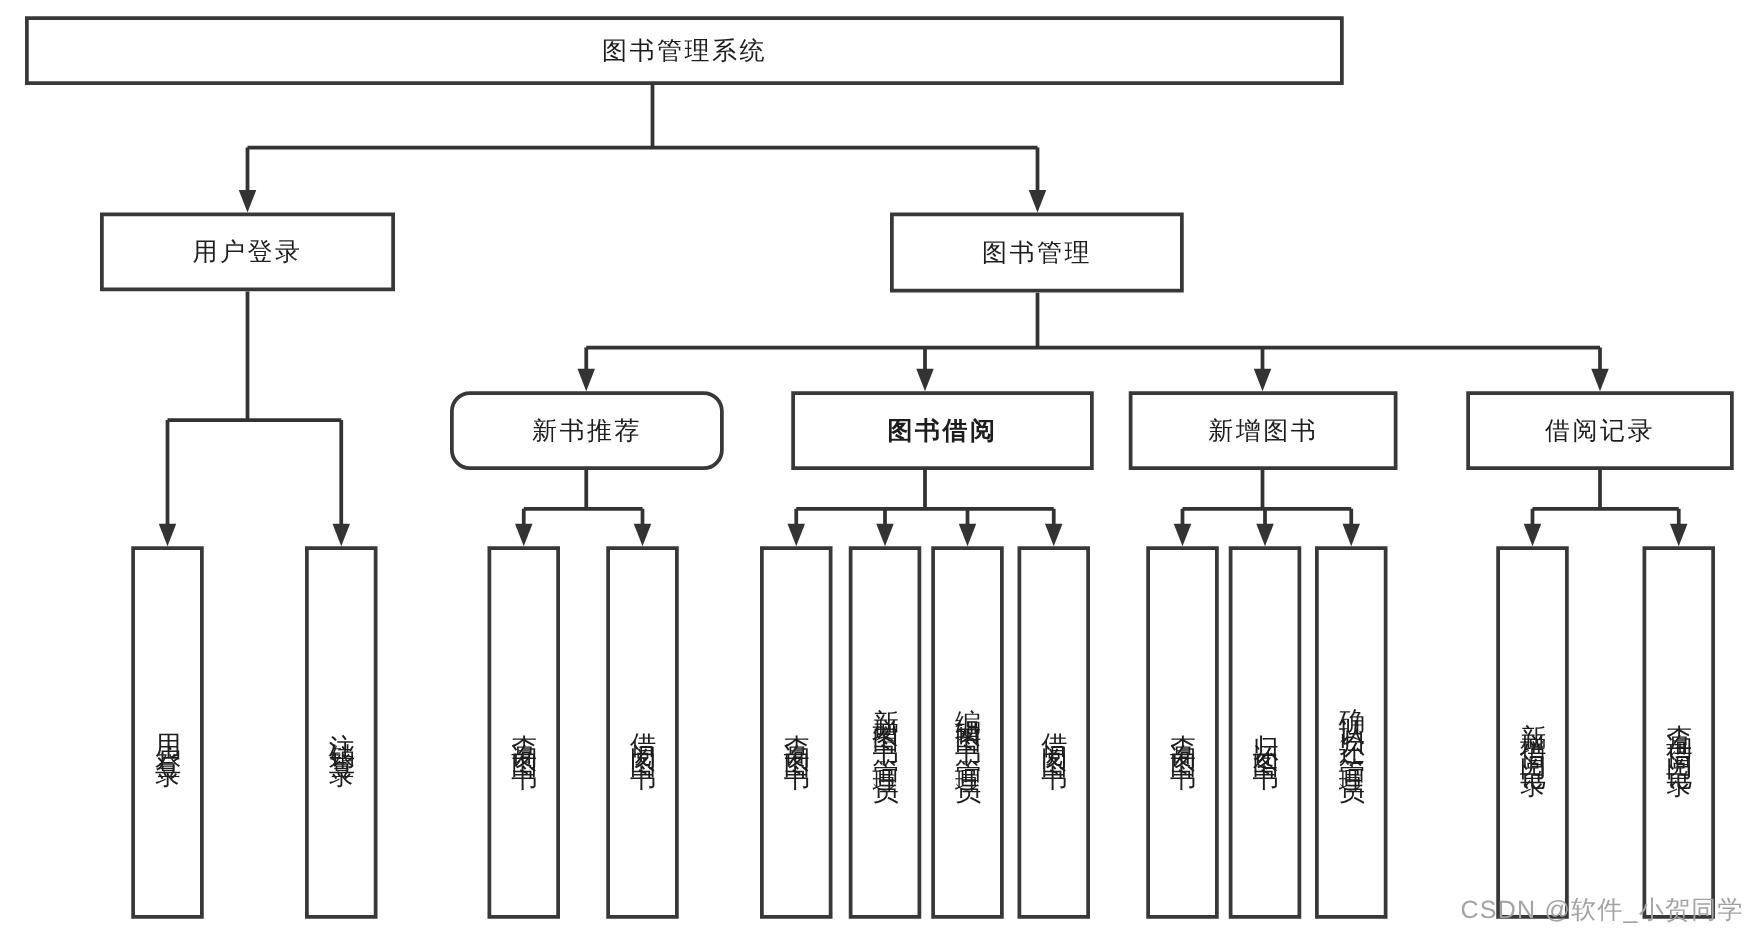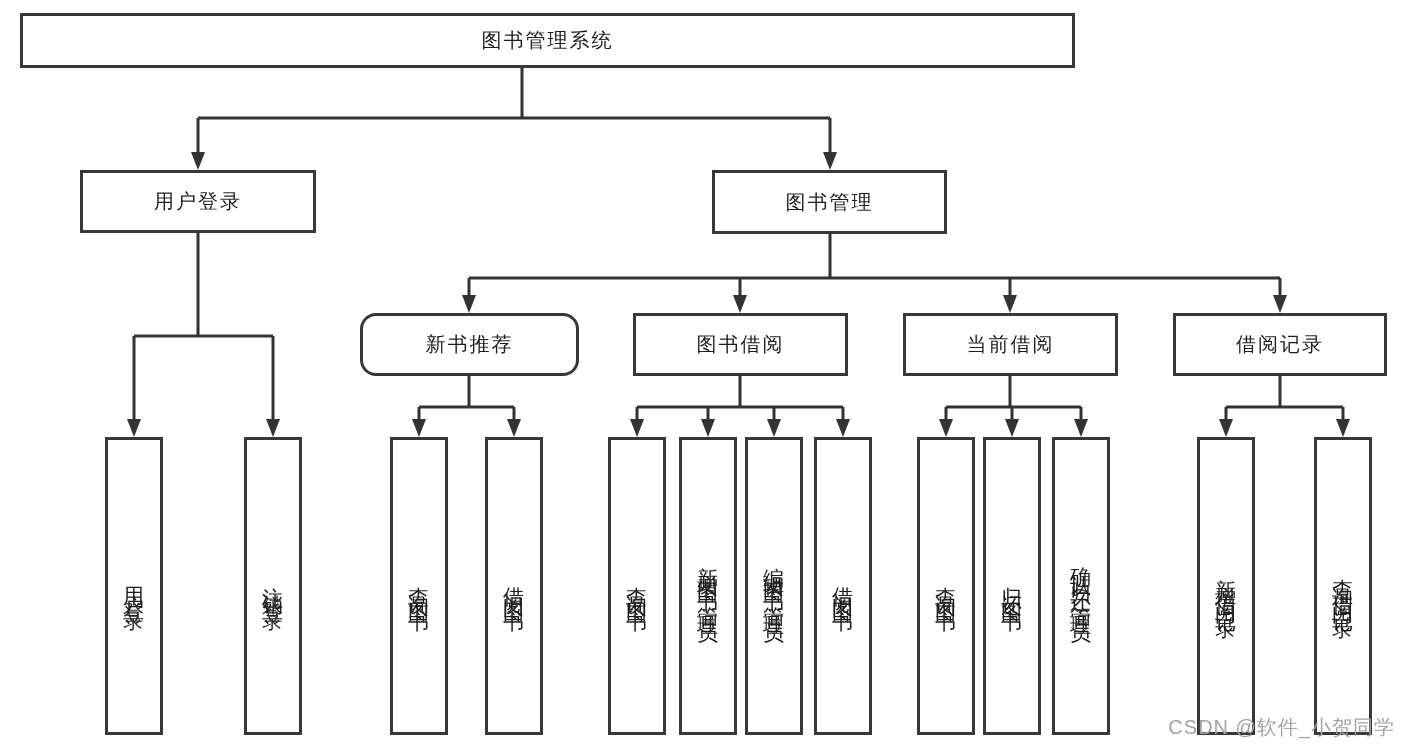--- a/index.html
+++ b/index.html
@@ -16,21 +16,21 @@
   .hbox { font-size:20px; letter-spacing:2px; }
   .vbox {
     writing-mode:vertical-rl; text-orientation:mixed;
     font-size:21px; letter-spacing:8px; line-height:1;
   }
   
   .n-root   { left:20px;  top:13px;  width:1055px; height:55px; }
   .n-login  { left:80px;  top:170px; width:236px;  height:63px; }
   .n-mgmt   { left:712px; top:170px; width:235px;  height:64px;font-family:Liberation Serif, serif; }
   .n-newrec { left:360px; top:313px; width:219px;  height:63px;border-radius:16px; }
-  .n-borrow { left:633px; top:313px; width:215px;  height:63px; }
+  .n-borrow { left:633px; top:313px; width:242px;  height:63px;font-weight:bold; }
   .n-cur    { left:903px; top:313px; width:215px;  height:63px; }
   .n-rec    { left:1173px;top:313px; width:214px;  height:63px; }
   .leaf     { top:437px; width:58px; height:298px; }
   .l-a1 { left:105px; }  .l-a2 { left:244px; }
   .l-b1 { left:390px; }  .l-b2 { left:485px; }
   .l-c1 { left:608px; }  .l-c2 { left:679px; }  .l-c3 { left:745px; }  .l-c4 { left:814px; }
   .l-d1 { left:917px; }  .l-d2 { left:983px; }  .l-d3 { left:1052px; }
   .l-e1 { left:1197px; } .l-e2 { left:1314px; }
   .watermark {
     position:absolute; right:10px; bottom:6px; z-index:5;
@@ -93,21 +93,21 @@
     <span>图书管理</span>
   </div>
 
   <div class="box hbox n-newrec">
     <span>新书推荐</span>
   </div>
   <div class="box hbox n-borrow">
     <span>图书借阅</span>
   </div>
   <div class="box hbox n-cur">
-    <span>当前借阅</span>
+    <span>新增图书</span>
   </div>
   <div class="box hbox n-rec">
     <span>借阅记录</span>
   </div>
 
   <div class="box vbox leaf l-a1">
     <span>用户登录</span>
   </div>
   <div class="box vbox leaf l-a2">
     <span>注销登录</span>

